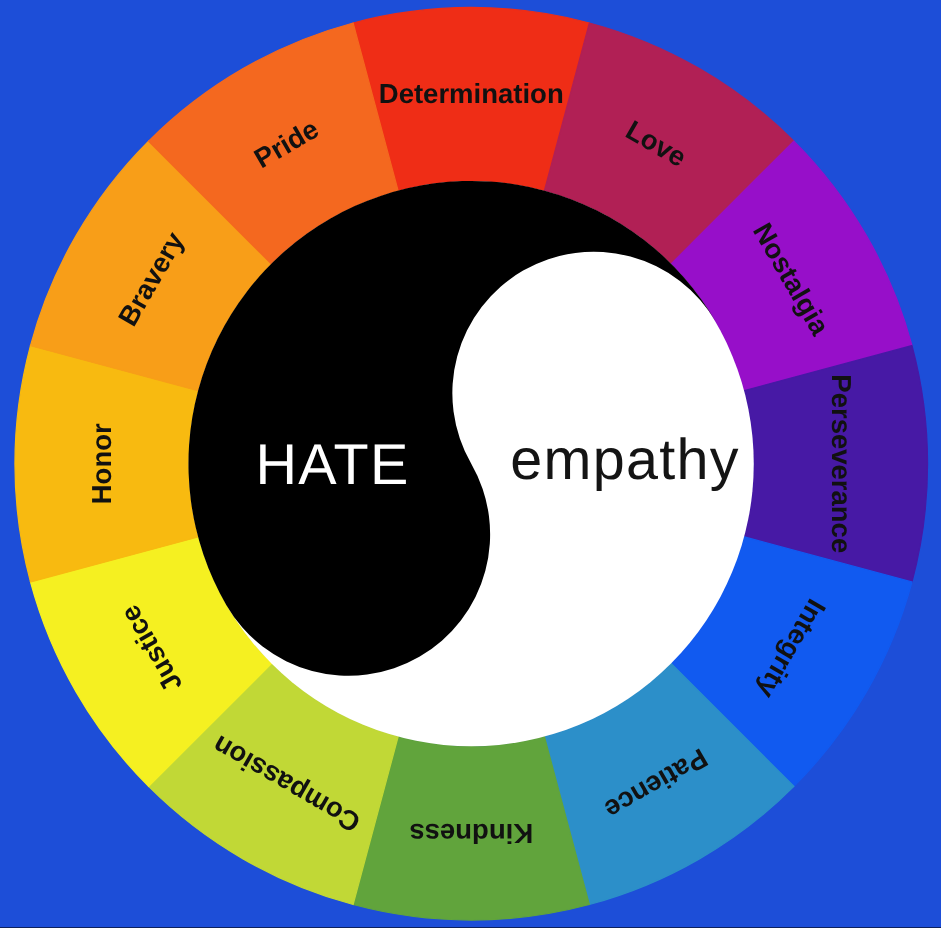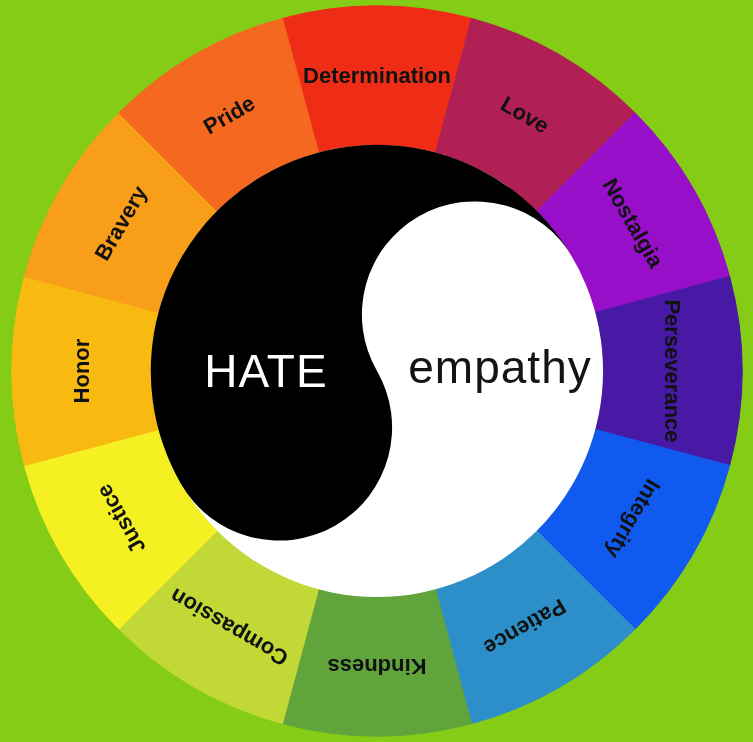--- a/index.html
+++ b/index.html
@@ -1,20 +1,20 @@
 <!DOCTYPE html>
 <html><head>
 <meta charset="utf-8">
 <style>
   html, body { margin: 0; padding: 0; background: #000; }
   .stage {
     position: relative;
     width: 753px;
     height: 742px;
-    background: #84cc16;
+    background: #1d4ed8;
     overflow: hidden;
     font-family: "Liberation Sans", sans-serif;
   }
   svg { display: block; }
   .seg-label {
     font-family: "Liberation Sans", sans-serif;
     font-size: 22px;
     font-weight: bold;
     fill: #111111;
   }

